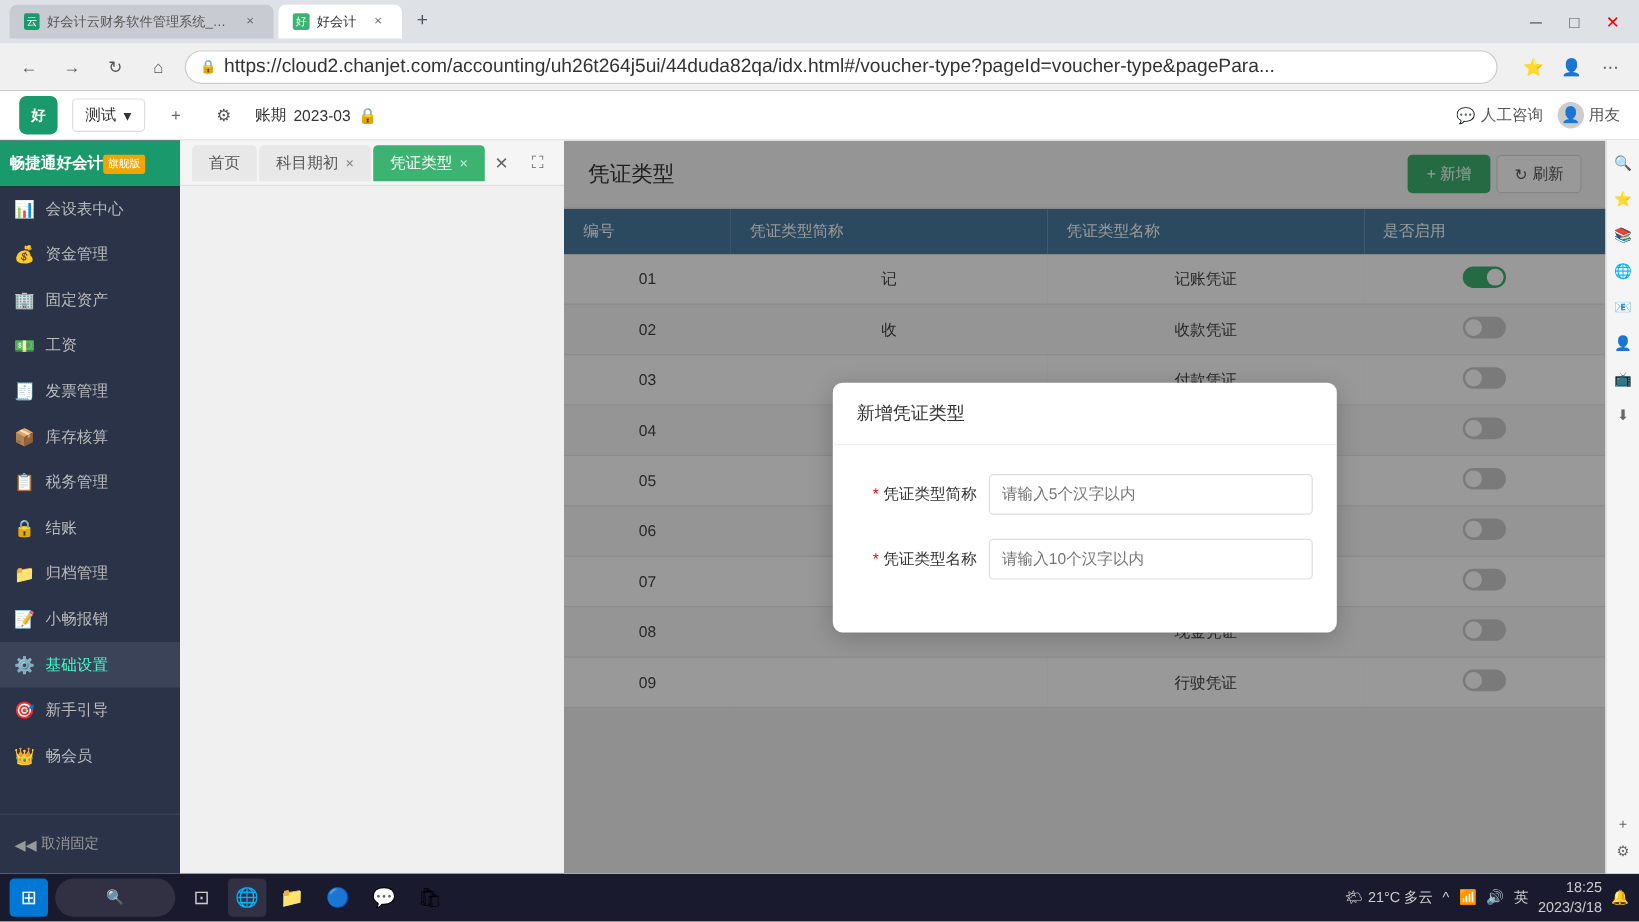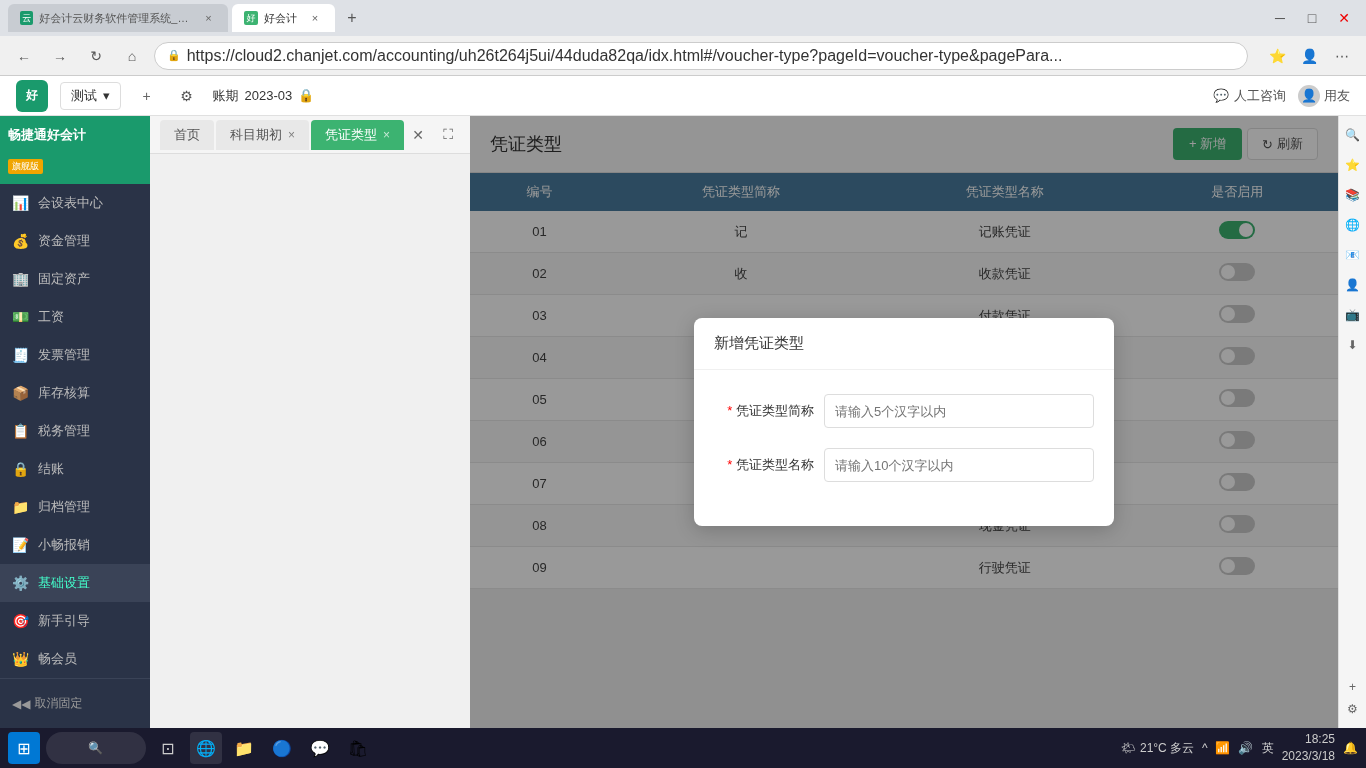--- a/index.html
+++ b/index.html
@@ -50,21 +50,21 @@
     .tab-expand-btns { margin-left: auto; display: flex; gap: 6px; }
     .tab-expand-btn { width: 24px; height: 24px; border-radius: 4px; display: flex; align-items: center; justify-content: center; color: #666; font-size: 14px; cursor: pointer; }
     .page-title-bar { background: #f8f8f8; padding: 12px 20px; display: flex; align-items: center; justify-content: space-between; border-bottom: 1px solid #e0e0e0; }
     .page-title { font-size: 18px; color: #333; font-weight: 500; }
     .page-actions { display: flex; gap: 5px; }
     .btn-new { background: #3cb371; color: white; border: none; padding: 6px 16px; border-radius: 4px; cursor: pointer; font-size: 13px; display: flex; align-items: center; gap: 4px; }
     .btn-refresh { background: white; color: #555; border: 1px solid #ddd; padding: 6px 14px; border-radius: 4px; cursor: pointer; font-size: 13px; display: flex; align-items: center; gap: 4px; }
 
     
     .data-table { width: 100%; border-collapse: collapse; }
-    .data-table th { background: #4a7c9e; color: white; padding: 10px 16px; text-align: center; font-weight: normal; font-size: 13px; }
+    .data-table th { background: #4a7c9e; color: white; padding: 10px 16px; text-align: left; font-weight: normal; font-size: 13px; }
     .data-table td { padding: 10px 16px; text-align: center; border-bottom: 1px solid #e8e8e8; background: #fff; font-size: 13px; color: #444; }
     .data-table tr:nth-child(even) td { background: #f9f9f9; }
     .table-container { overflow-y: auto; max-height: calc(768px - 76px - 40px - 44px - 38px - 50px); }
 
     
     .toggle { width: 36px; height: 18px; border-radius: 9px; display: inline-block; position: relative; cursor: pointer; }
     .toggle.on { background: #3cb371; }
     .toggle.off { background: #ccc; }
     .toggle::after { content: ''; width: 14px; height: 14px; border-radius: 50%; background: white; position: absolute; top: 2px; transition: left 0.2s; }
     .toggle.on::after { left: 20px; }
@@ -158,23 +158,23 @@
         <span style="width:22px;height:22px;border-radius:50%;background:#ccc;display:inline-block;text-align:center;line-height:22px;">👤</span>
         <span>用友</span>
       </div>
     </div>
   </div>
 
   <div class="app-container">
 
     <div class="sidebar">
       <div class="sidebar-logo">
-        <div style="display:flex;flex-direction:column;">
+        <div style="display:flex;flex-direction:row;">
           <span style="color:white;font-size:13px;font-weight:bold;">畅捷通好会计</span>
-          <span style="background:#f0a500;color:white;font-size:9px;padding:1px 4px;border-radius:2px;width:fit-content;margin-top:15px;">旗舰版</span>
+          <span style="background:#f0a500;color:white;font-size:9px;padding:1px 4px;border-radius:2px;width:fit-content;margin-top:2px;">旗舰版</span>
         </div>
       </div>
       <div class="sidebar-item">
         <span class="sidebar-icon">📊</span>
         <span>会设表中心</span>
       </div>
       <div class="sidebar-item">
         <span class="sidebar-icon">💰</span>
         <span>资金管理</span>
       </div>

